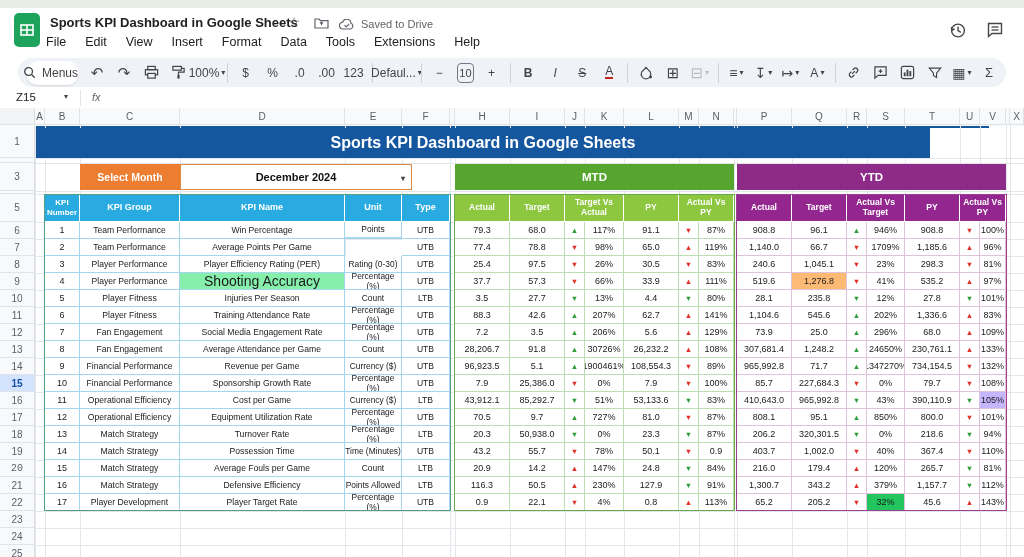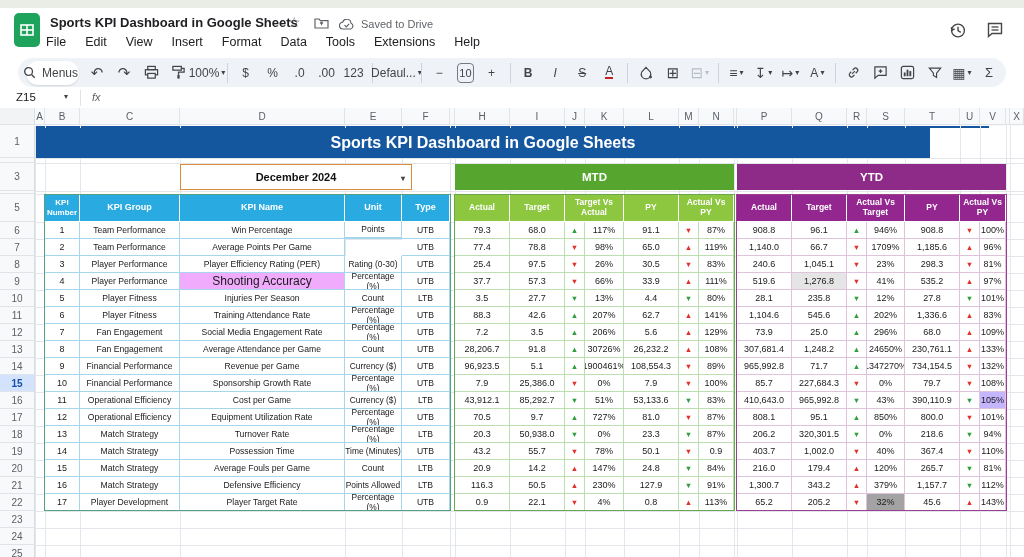--- a/index.html
+++ b/index.html
@@ -315,28 +315,29 @@
       <div class="rowhdr" style="top: 164px; height: 17px;">10</div>
       <div class="rowhdr" style="top: 181px; height: 17px;">11</div>
       <div class="rowhdr" style="top: 198px; height: 17px;">12</div>
       <div class="rowhdr" style="top: 215px; height: 17px;">13</div>
       <div class="rowhdr" style="top: 232px; height: 17px;">14</div>
       <div class="rowhdr sel" style="top: 249px; height: 17px;">15</div>
       <div class="rowhdr" style="top: 266px; height: 17px;">16</div>
       <div class="rowhdr" style="top: 283px; height: 17px;">17</div>
       <div class="rowhdr" style="top: 300px; height: 17px;">18</div>
       <div class="rowhdr" style="top: 317px; height: 17px;">19</div>
-      <div class="rowhdr" style="top: 334px; height: 17px;">20</div>
+      <div class="rowhdr" style="top: 334px; height: 17px; font-family: Liberation Mono, monospace;">20</div>
       <div class="rowhdr" style="top: 351px; height: 17px;">21</div>
       <div class="rowhdr" style="top: 368px; height: 17px;">22</div>
       <div class="rowhdr" style="top: 385px; height: 17px;">23</div>
       <div class="rowhdr" style="top: 402px; height: 17px;">24</div>
       <div class="rowhdr" style="top: 419px; height: 17px;">25</div>
       <div style="left: 35px; top: 0px; width: 989px; height: 2px; background: rgb(21, 87, 158); z-index: 2;"></div>
       <div class=" ov cellt" style="left: 36px; top: 2px; width: 894px; height: 30px; background: rgb(21, 87, 158); color: rgb(255, 255, 255); font-size: 16px; font-weight: bold; z-index: 2;">Sports KPI Dashboard in Google Sheets</div>
+      <div class="ov cellt" style="left: 80px; top: 38px; width: 100px; height: 26px; background: rgb(237, 125, 49); color: rgb(255, 255, 255); font-size: 10.5px; font-weight: bold;">Select Month</div>
       <div class="ov cellt" style="left: 180px; top: 38px; width: 232px; height: 26px; background: rgb(255, 255, 255); border: 1px solid rgb(221, 138, 60); color: rgb(17, 17, 17); font-size: 11px; font-weight: bold;">
         <div style="flex: 1 1 0%; text-align: center;">December 2024</div>
         <div style="position: absolute; right: 6px; top: 9px; font-size: 8px; color: rgb(68, 68, 68);">▾</div>
       </div>
       <div class="ov cellt" style="left: 455px; top: 38px; width: 279px; height: 26px; background: rgb(85, 165, 47); color: rgb(255, 255, 255); font-size: 11.5px; font-weight: bold;">MTD</div>
       <div class="ov cellt" style="left: 737px; top: 38px; width: 269px; height: 26px; background: rgb(142, 42, 135); color: rgb(255, 255, 255); font-size: 11.5px; font-weight: bold;">YTD</div>
       <div class="ov cellt" style="left: 45px; top: 68px; width: 35px; height: 28px; background: rgb(41, 171, 226); color: rgb(255, 255, 255); font-weight: bold; font-size: 8px; line-height: 1.15; border-right: 1px solid rgb(255, 255, 255); border-bottom: 1px solid rgb(255, 255, 255); padding: 0px 1px;">KPI Number</div>
       <div class="ov cellt" style="left: 80px; top: 68px; width: 100px; height: 28px; background: rgb(41, 171, 226); color: rgb(255, 255, 255); font-weight: bold; font-size: 9px; line-height: 1.15; border-right: 1px solid rgb(255, 255, 255); border-bottom: 1px solid rgb(255, 255, 255); padding: 0px 1px;">KPI Group</div>
       <div class="ov cellt" style="left: 180px; top: 68px; width: 165px; height: 28px; background: rgb(41, 171, 226); color: rgb(255, 255, 255); font-weight: bold; font-size: 9px; line-height: 1.15; border-right: 1px solid rgb(255, 255, 255); border-bottom: 1px solid rgb(255, 255, 255); padding: 0px 1px;">KPI Name</div>
       <div class="ov cellt" style="left: 345px; top: 68px; width: 57px; height: 28px; background: rgb(41, 171, 226); color: rgb(255, 255, 255); font-weight: bold; font-size: 9px; line-height: 1.15; border-right: 1px solid rgb(255, 255, 255); border-bottom: 1px solid rgb(255, 255, 255); padding: 0px 1px;">Unit</div>
@@ -403,32 +404,32 @@
       <div class="ov cellt" style="left: 699px; top: 130px; width: 35px; height: 17px; background: rgb(255, 255, 255); border-right: 1px solid rgb(188, 223, 178); border-bottom: 1px solid rgb(188, 223, 178); font-size: 9px; color: rgb(26, 26, 26);">83%</div>
       <div class="ov cellt" style="left: 737px; top: 130px; width: 55px; height: 17px; background: rgb(255, 255, 255); border-right: 1px solid rgb(223, 195, 219); border-bottom: 1px solid rgb(223, 195, 219); font-size: 9px; color: rgb(26, 26, 26);">240.6</div>
       <div class="ov cellt" style="left: 792px; top: 130px; width: 55px; height: 17px; background: rgb(255, 255, 255); border-right: 1px solid rgb(223, 195, 219); border-bottom: 1px solid rgb(223, 195, 219); font-size: 9px; color: rgb(26, 26, 26);">1,045.1</div>
       <div class="ov cellt" style="left: 847px; top: 130px; width: 20px; height: 17px; background: rgb(255, 255, 255); border-right: 1px solid rgb(223, 195, 219); border-bottom: 1px solid rgb(223, 195, 219); font-size: 7.5px; color: rgb(224, 50, 43);">▼</div>
       <div class="ov cellt" style="left: 867px; top: 130px; width: 38px; height: 17px; background: rgb(255, 255, 255); border-right: 1px solid rgb(223, 195, 219); border-bottom: 1px solid rgb(223, 195, 219); font-size: 9px; color: rgb(26, 26, 26);">23%</div>
       <div class="ov cellt" style="left: 905px; top: 130px; width: 55px; height: 17px; background: rgb(255, 255, 255); border-right: 1px solid rgb(223, 195, 219); border-bottom: 1px solid rgb(223, 195, 219); font-size: 9px; color: rgb(26, 26, 26);">298.3</div>
       <div class="ov cellt" style="left: 960px; top: 130px; width: 20px; height: 17px; background: rgb(255, 255, 255); border-right: 1px solid rgb(223, 195, 219); border-bottom: 1px solid rgb(223, 195, 219); font-size: 7.5px; color: rgb(224, 50, 43);">▼</div>
       <div class="ov cellt" style="left: 980px; top: 130px; width: 26px; height: 17px; background: rgb(255, 255, 255); border-right: 1px solid rgb(223, 195, 219); border-bottom: 1px solid rgb(223, 195, 219); font-size: 9px; color: rgb(26, 26, 26);">81%</div>
       <div class="ov cellt" style="left: 45px; top: 147px; width: 35px; height: 17px; background: rgb(255, 255, 255); border-right: 1px solid rgb(166, 213, 238); border-bottom: 1px solid rgb(166, 213, 238); font-size: 9px; color: rgb(26, 26, 26);">4</div>
       <div class="ov cellt" style="left: 80px; top: 147px; width: 100px; height: 17px; background: rgb(255, 255, 255); border-right: 1px solid rgb(166, 213, 238); border-bottom: 1px solid rgb(166, 213, 238); font-size: 8.6px; color: rgb(26, 26, 26);">Player Performance</div>
-      <div class="ov cellt" style="left: 180px; top: 147px; width: 165px; height: 17px; background: #f0abfc; border-right: 1px solid rgb(166, 213, 238); border-bottom: 1px solid rgb(166, 213, 238); font-size: 12px; color: rgb(26, 26, 26);">Shooting Accuracy</div>
+      <div class="ov cellt" style="left: 180px; top: 147px; width: 165px; height: 17px; background: #86efac; border-right: 1px solid rgb(166, 213, 238); border-bottom: 1px solid rgb(166, 213, 238); font-size: 14px; color: rgb(26, 26, 26);">Shooting Accuracy</div>
       <div class="ov cellt" style="left: 345px; top: 147px; width: 57px; height: 17px; background: rgb(255, 255, 255); border-right: 1px solid rgb(166, 213, 238); border-bottom: 1px solid rgb(166, 213, 238); font-size: 8.4px; color: rgb(26, 26, 26);">Percentage (%)</div>
       <div class="ov cellt" style="left: 402px; top: 147px; width: 48px; height: 17px; background: rgb(255, 255, 255); border-right: 1px solid rgb(166, 213, 238); border-bottom: 1px solid rgb(166, 213, 238); font-size: 8.6px; color: rgb(26, 26, 26);">UTB</div>
       <div class="ov cellt" style="left: 455px; top: 147px; width: 55px; height: 17px; background: rgb(255, 255, 255); border-right: 1px solid rgb(188, 223, 178); border-bottom: 1px solid rgb(188, 223, 178); font-size: 9px; color: rgb(26, 26, 26);">37.7</div>
       <div class="ov cellt" style="left: 510px; top: 147px; width: 55px; height: 17px; background: rgb(255, 255, 255); border-right: 1px solid rgb(188, 223, 178); border-bottom: 1px solid rgb(188, 223, 178); font-size: 9px; color: rgb(26, 26, 26);">57.3</div>
       <div class="ov cellt" style="left: 565px; top: 147px; width: 20px; height: 17px; background: rgb(255, 255, 255); border-right: 1px solid rgb(188, 223, 178); border-bottom: 1px solid rgb(188, 223, 178); font-size: 7.5px; color: rgb(224, 50, 43);">▼</div>
       <div class="ov cellt" style="left: 585px; top: 147px; width: 39px; height: 17px; background: rgb(255, 255, 255); border-right: 1px solid rgb(188, 223, 178); border-bottom: 1px solid rgb(188, 223, 178); font-size: 9px; color: rgb(26, 26, 26);">66%</div>
       <div class="ov cellt" style="left: 624px; top: 147px; width: 55px; height: 17px; background: rgb(255, 255, 255); border-right: 1px solid rgb(188, 223, 178); border-bottom: 1px solid rgb(188, 223, 178); font-size: 9px; color: rgb(26, 26, 26);">33.9</div>
       <div class="ov cellt" style="left: 679px; top: 147px; width: 20px; height: 17px; background: rgb(255, 255, 255); border-right: 1px solid rgb(188, 223, 178); border-bottom: 1px solid rgb(188, 223, 178); font-size: 7.5px; color: rgb(224, 50, 43);">▲</div>
       <div class="ov cellt" style="left: 699px; top: 147px; width: 35px; height: 17px; background: rgb(255, 255, 255); border-right: 1px solid rgb(188, 223, 178); border-bottom: 1px solid rgb(188, 223, 178); font-size: 9px; color: rgb(26, 26, 26);">111%</div>
       <div class="ov cellt" style="left: 737px; top: 147px; width: 55px; height: 17px; background: rgb(255, 255, 255); border-right: 1px solid rgb(223, 195, 219); border-bottom: 1px solid rgb(223, 195, 219); font-size: 9px; color: rgb(26, 26, 26);">519.6</div>
-      <div class="ov cellt" style="left: 792px; top: 147px; width: 55px; height: 17px; background: #e5e5e5; border-right: 1px solid rgb(223, 195, 219); border-bottom: 1px solid rgb(223, 195, 219); font-size: 9px; color: rgb(26, 26, 26);">1,276.8</div>
+      <div class="ov cellt" style="left: 792px; top: 147px; width: 55px; height: 17px; background: #fdba74; border-right: 1px solid rgb(223, 195, 219); border-bottom: 1px solid rgb(223, 195, 219); font-size: 9px; color: rgb(26, 26, 26);">1,276.8</div>
       <div class="ov cellt" style="left: 847px; top: 147px; width: 20px; height: 17px; background: rgb(255, 255, 255); border-right: 1px solid rgb(223, 195, 219); border-bottom: 1px solid rgb(223, 195, 219); font-size: 7.5px; color: rgb(224, 50, 43);">▼</div>
       <div class="ov cellt" style="left: 867px; top: 147px; width: 38px; height: 17px; background: rgb(255, 255, 255); border-right: 1px solid rgb(223, 195, 219); border-bottom: 1px solid rgb(223, 195, 219); font-size: 9px; color: rgb(26, 26, 26);">41%</div>
       <div class="ov cellt" style="left: 905px; top: 147px; width: 55px; height: 17px; background: rgb(255, 255, 255); border-right: 1px solid rgb(223, 195, 219); border-bottom: 1px solid rgb(223, 195, 219); font-size: 9px; color: rgb(26, 26, 26);">535.2</div>
       <div class="ov cellt" style="left: 960px; top: 147px; width: 20px; height: 17px; background: rgb(255, 255, 255); border-right: 1px solid rgb(223, 195, 219); border-bottom: 1px solid rgb(223, 195, 219); font-size: 7.5px; color: rgb(224, 50, 43);">▲</div>
       <div class="ov cellt" style="left: 980px; top: 147px; width: 26px; height: 17px; background: rgb(255, 255, 255); border-right: 1px solid rgb(223, 195, 219); border-bottom: 1px solid rgb(223, 195, 219); font-size: 9px; color: rgb(26, 26, 26);">97%</div>
       <div class="ov cellt" style="left: 45px; top: 164px; width: 35px; height: 17px; background: rgb(255, 255, 255); border-right: 1px solid rgb(166, 213, 238); border-bottom: 1px solid rgb(166, 213, 238); font-size: 9px; color: rgb(26, 26, 26);">5</div>
       <div class="ov cellt" style="left: 80px; top: 164px; width: 100px; height: 17px; background: rgb(255, 255, 255); border-right: 1px solid rgb(166, 213, 238); border-bottom: 1px solid rgb(166, 213, 238); font-size: 8.6px; color: rgb(26, 26, 26);">Player Fitness</div>
       <div class="ov cellt" style="left: 180px; top: 164px; width: 165px; height: 17px; background: rgb(255, 255, 255); border-right: 1px solid rgb(166, 213, 238); border-bottom: 1px solid rgb(166, 213, 238); font-size: 8.6px; color: rgb(26, 26, 26);">Injuries Per Season</div>
       <div class="ov cellt" style="left: 345px; top: 164px; width: 57px; height: 17px; background: rgb(255, 255, 255); border-right: 1px solid rgb(166, 213, 238); border-bottom: 1px solid rgb(166, 213, 238); font-size: 8.4px; color: rgb(26, 26, 26);">Count</div>
       <div class="ov cellt" style="left: 402px; top: 164px; width: 48px; height: 17px; background: rgb(255, 255, 255); border-right: 1px solid rgb(166, 213, 238); border-bottom: 1px solid rgb(166, 213, 238); font-size: 8.6px; color: rgb(26, 26, 26);">LTB</div>
@@ -663,21 +664,21 @@
       <div class="ov cellt" style="left: 455px; top: 368px; width: 55px; height: 17px; background: rgb(255, 255, 255); border-right: 1px solid rgb(188, 223, 178); border-bottom: 1px solid rgb(188, 223, 178); font-size: 9px; color: rgb(26, 26, 26);">0.9</div>
       <div class="ov cellt" style="left: 510px; top: 368px; width: 55px; height: 17px; background: rgb(255, 255, 255); border-right: 1px solid rgb(188, 223, 178); border-bottom: 1px solid rgb(188, 223, 178); font-size: 9px; color: rgb(26, 26, 26);">22.1</div>
       <div class="ov cellt" style="left: 565px; top: 368px; width: 20px; height: 17px; background: rgb(255, 255, 255); border-right: 1px solid rgb(188, 223, 178); border-bottom: 1px solid rgb(188, 223, 178); font-size: 7.5px; color: rgb(224, 50, 43);">▼</div>
       <div class="ov cellt" style="left: 585px; top: 368px; width: 39px; height: 17px; background: rgb(255, 255, 255); border-right: 1px solid rgb(188, 223, 178); border-bottom: 1px solid rgb(188, 223, 178); font-size: 9px; color: rgb(26, 26, 26);">4%</div>
       <div class="ov cellt" style="left: 624px; top: 368px; width: 55px; height: 17px; background: rgb(255, 255, 255); border-right: 1px solid rgb(188, 223, 178); border-bottom: 1px solid rgb(188, 223, 178); font-size: 9px; color: rgb(26, 26, 26);">0.8</div>
       <div class="ov cellt" style="left: 679px; top: 368px; width: 20px; height: 17px; background: rgb(255, 255, 255); border-right: 1px solid rgb(188, 223, 178); border-bottom: 1px solid rgb(188, 223, 178); font-size: 7.5px; color: rgb(224, 50, 43);">▲</div>
       <div class="ov cellt" style="left: 699px; top: 368px; width: 35px; height: 17px; background: rgb(255, 255, 255); border-right: 1px solid rgb(188, 223, 178); border-bottom: 1px solid rgb(188, 223, 178); font-size: 9px; color: rgb(26, 26, 26);">113%</div>
       <div class="ov cellt" style="left: 737px; top: 368px; width: 55px; height: 17px; background: rgb(255, 255, 255); border-right: 1px solid rgb(223, 195, 219); border-bottom: 1px solid rgb(223, 195, 219); font-size: 9px; color: rgb(26, 26, 26);">65.2</div>
       <div class="ov cellt" style="left: 792px; top: 368px; width: 55px; height: 17px; background: rgb(255, 255, 255); border-right: 1px solid rgb(223, 195, 219); border-bottom: 1px solid rgb(223, 195, 219); font-size: 9px; color: rgb(26, 26, 26);">205.2</div>
       <div class="ov cellt" style="left: 847px; top: 368px; width: 20px; height: 17px; background: rgb(255, 255, 255); border-right: 1px solid rgb(223, 195, 219); border-bottom: 1px solid rgb(223, 195, 219); font-size: 7.5px; color: rgb(224, 50, 43);">▼</div>
-      <div class="ov cellt" style="left: 867px; top: 368px; width: 38px; height: 17px; background: #a3a3a3; border-right: 1px solid rgb(223, 195, 219); border-bottom: 1px solid rgb(223, 195, 219); font-size: 9px; color: rgb(26, 26, 26);">32%</div>
+      <div class="ov cellt" style="left: 867px; top: 368px; width: 38px; height: 17px; background: #22c55e; border-right: 1px solid rgb(223, 195, 219); border-bottom: 1px solid rgb(223, 195, 219); font-size: 9px; color: rgb(26, 26, 26);">32%</div>
       <div class="ov cellt" style="left: 905px; top: 368px; width: 55px; height: 17px; background: rgb(255, 255, 255); border-right: 1px solid rgb(223, 195, 219); border-bottom: 1px solid rgb(223, 195, 219); font-size: 9px; color: rgb(26, 26, 26);">45.6</div>
       <div class="ov cellt" style="left: 960px; top: 368px; width: 20px; height: 17px; background: rgb(255, 255, 255); border-right: 1px solid rgb(223, 195, 219); border-bottom: 1px solid rgb(223, 195, 219); font-size: 7.5px; color: rgb(224, 50, 43);">▲</div>
       <div class="ov cellt" style="left: 980px; top: 368px; width: 26px; height: 17px; background: rgb(255, 255, 255); border-right: 1px solid rgb(223, 195, 219); border-bottom: 1px solid rgb(223, 195, 219); font-size: 9px; color: rgb(26, 26, 26);">143%</div>
       <div class="obox" style="left: 44px; top: 68px; width: 407px; height: 317px; border: 1px solid rgb(84, 161, 130);"></div>
       <div class="obox" style="left: 454px; top: 68px; width: 281px; height: 317px; border: 1px solid rgb(106, 168, 79);"></div>
       <div class="obox" style="left: 736px; top: 68px; width: 271px; height: 317px; border: 1px solid rgb(155, 63, 147);"></div>
       <div style="left: 44px; top: 385px; width: 1px; height: 46px; background: rgb(106, 168, 79); z-index: 2;"></div>
       <div style="left: 449px; top: 385px; width: 1px; height: 46px; background: rgb(106, 168, 79); z-index: 2;"></div>
       <div style="left: 454px; top: 385px; width: 1px; height: 46px; background: rgb(106, 168, 79); z-index: 2;"></div>
       <div style="left: 1005px; top: 385px; width: 1px; height: 46px; background: rgb(106, 168, 79); z-index: 2;"></div>

